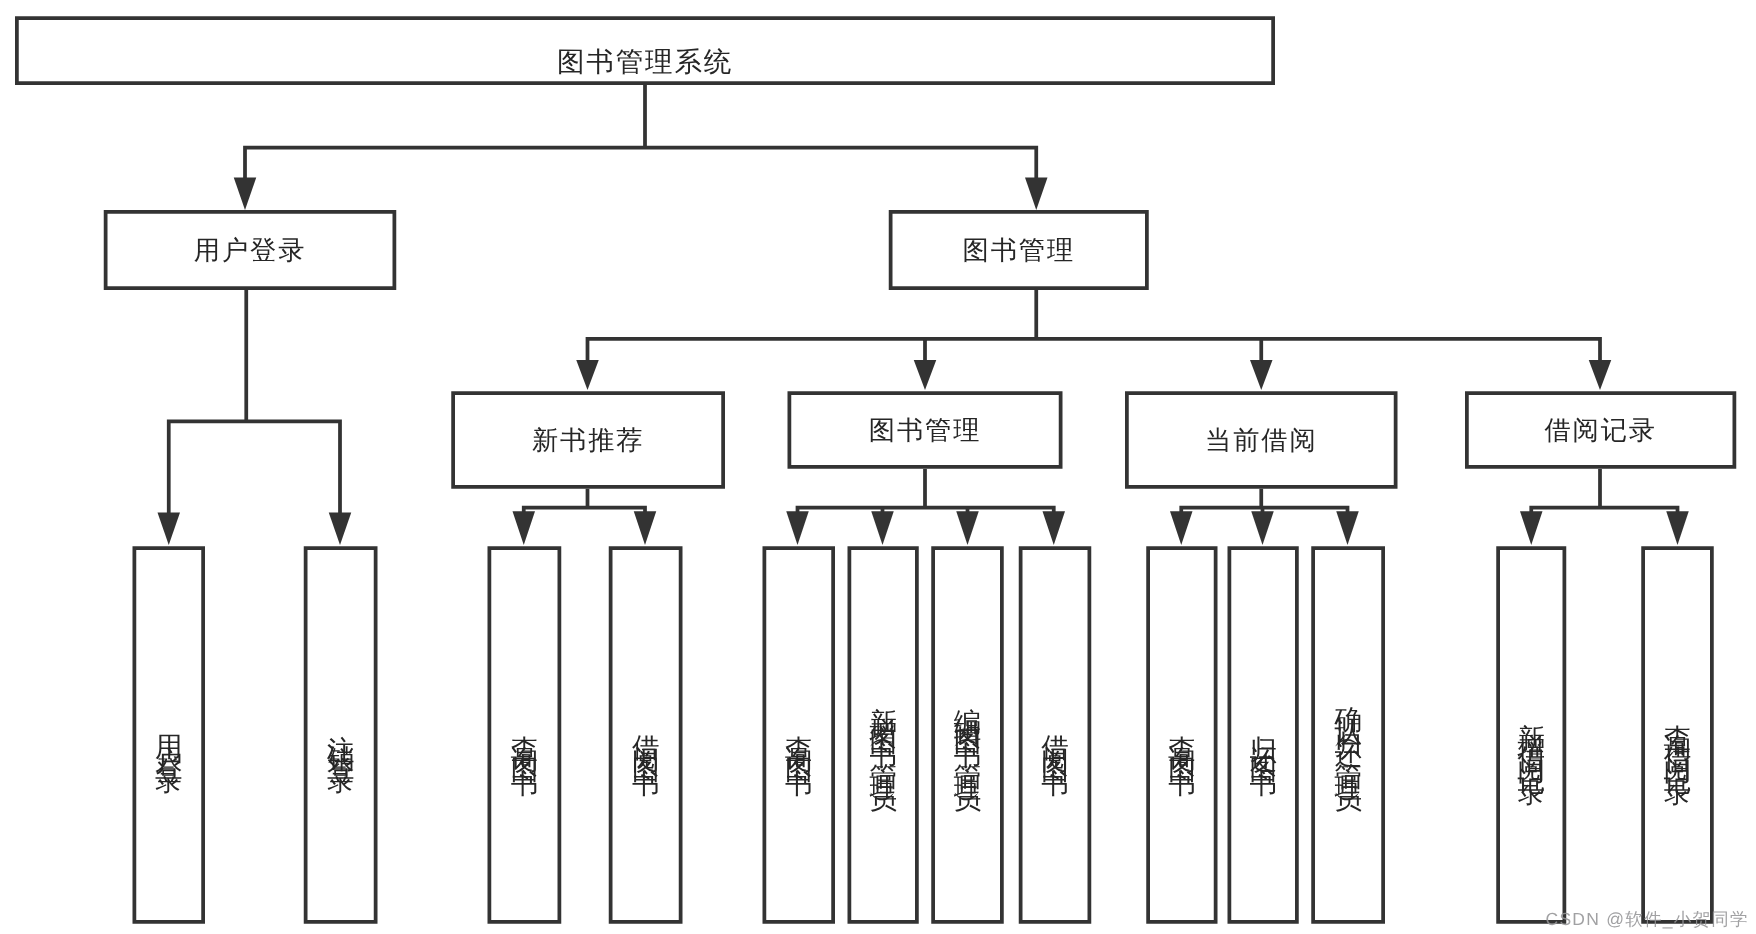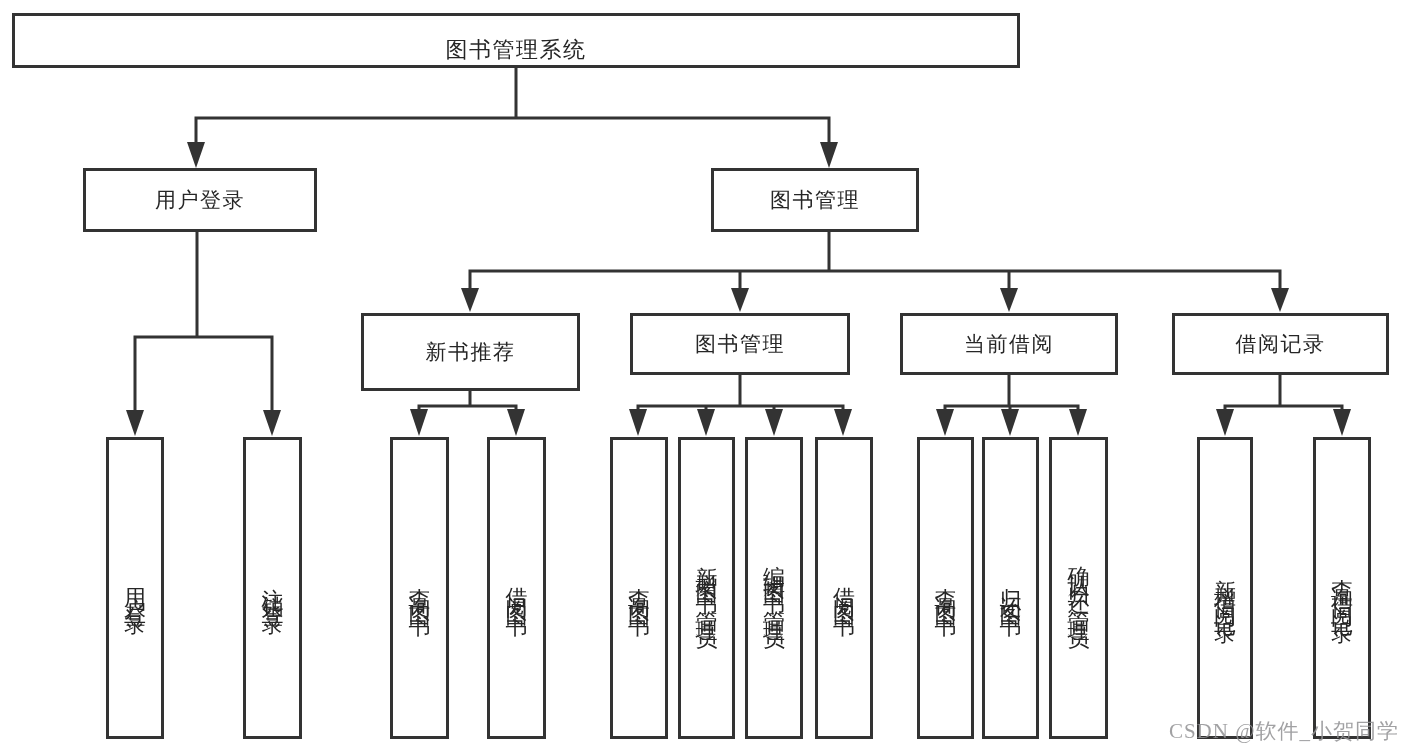--- a/index.html
+++ b/index.html
@@ -48,25 +48,24 @@
     letter-spacing: 9px;
   }
   .node.v span {
     display: block;
   }
   .watermark {
     position: absolute;
     right: 6px;
     bottom: 2px;
     z-index: 5;
-    font-size: 21px;
+    font-size: 14px;
     letter-spacing: 1px;
     color: rgba(148, 148, 150, 0.88);
     white-space: nowrap;
-    font-family: Liberation Serif, serif;
   }
 </style>
 </head>
 <body>
 
 <svg class="connectors" width="1405" height="747" viewBox="0 0 1405 747" fill="none" stroke="#333333" stroke-width="3">
 
   <path d="M516 68 V118 M194.5 118 H830.5 M196 118 V146 M829 118 V146"></path>
   <polygon points="187,142 205,142 196,168" fill="#333333" stroke="none"></polygon>
   <polygon points="820,142 838,142 829,168" fill="#333333" stroke="none"></polygon>
@@ -111,21 +110,21 @@
 <div class="node h" style="left:711px; top:168px; width:208px; height:64px;">
   <span>图书管理</span>
 </div>
 
 <div class="node h" style="left:361px; top:313px; width:219px; height:78px;">
   <span>新书推荐</span>
 </div>
 <div class="node h" style="left:630px; top:313px; width:220px; height:62px;">
   <span>图书管理</span>
 </div>
-<div class="node h" style="left:900px; top:313px; width:218px; height:62px;">
+<div class="node h" style="left:900px; top:313px; width:218px; height:78px;">
   <span>当前借阅</span>
 </div>
 <div class="node h" style="left:1172px; top:313px; width:217px; height:62px;">
   <span>借阅记录</span>
 </div>
 
 <div class="node v" style="left:106px; top:437px; width:58px; height:302px;">
   <span>用户登录</span>
 </div>
 <div class="node v" style="left:243px; top:437px; width:59px; height:302px;">

